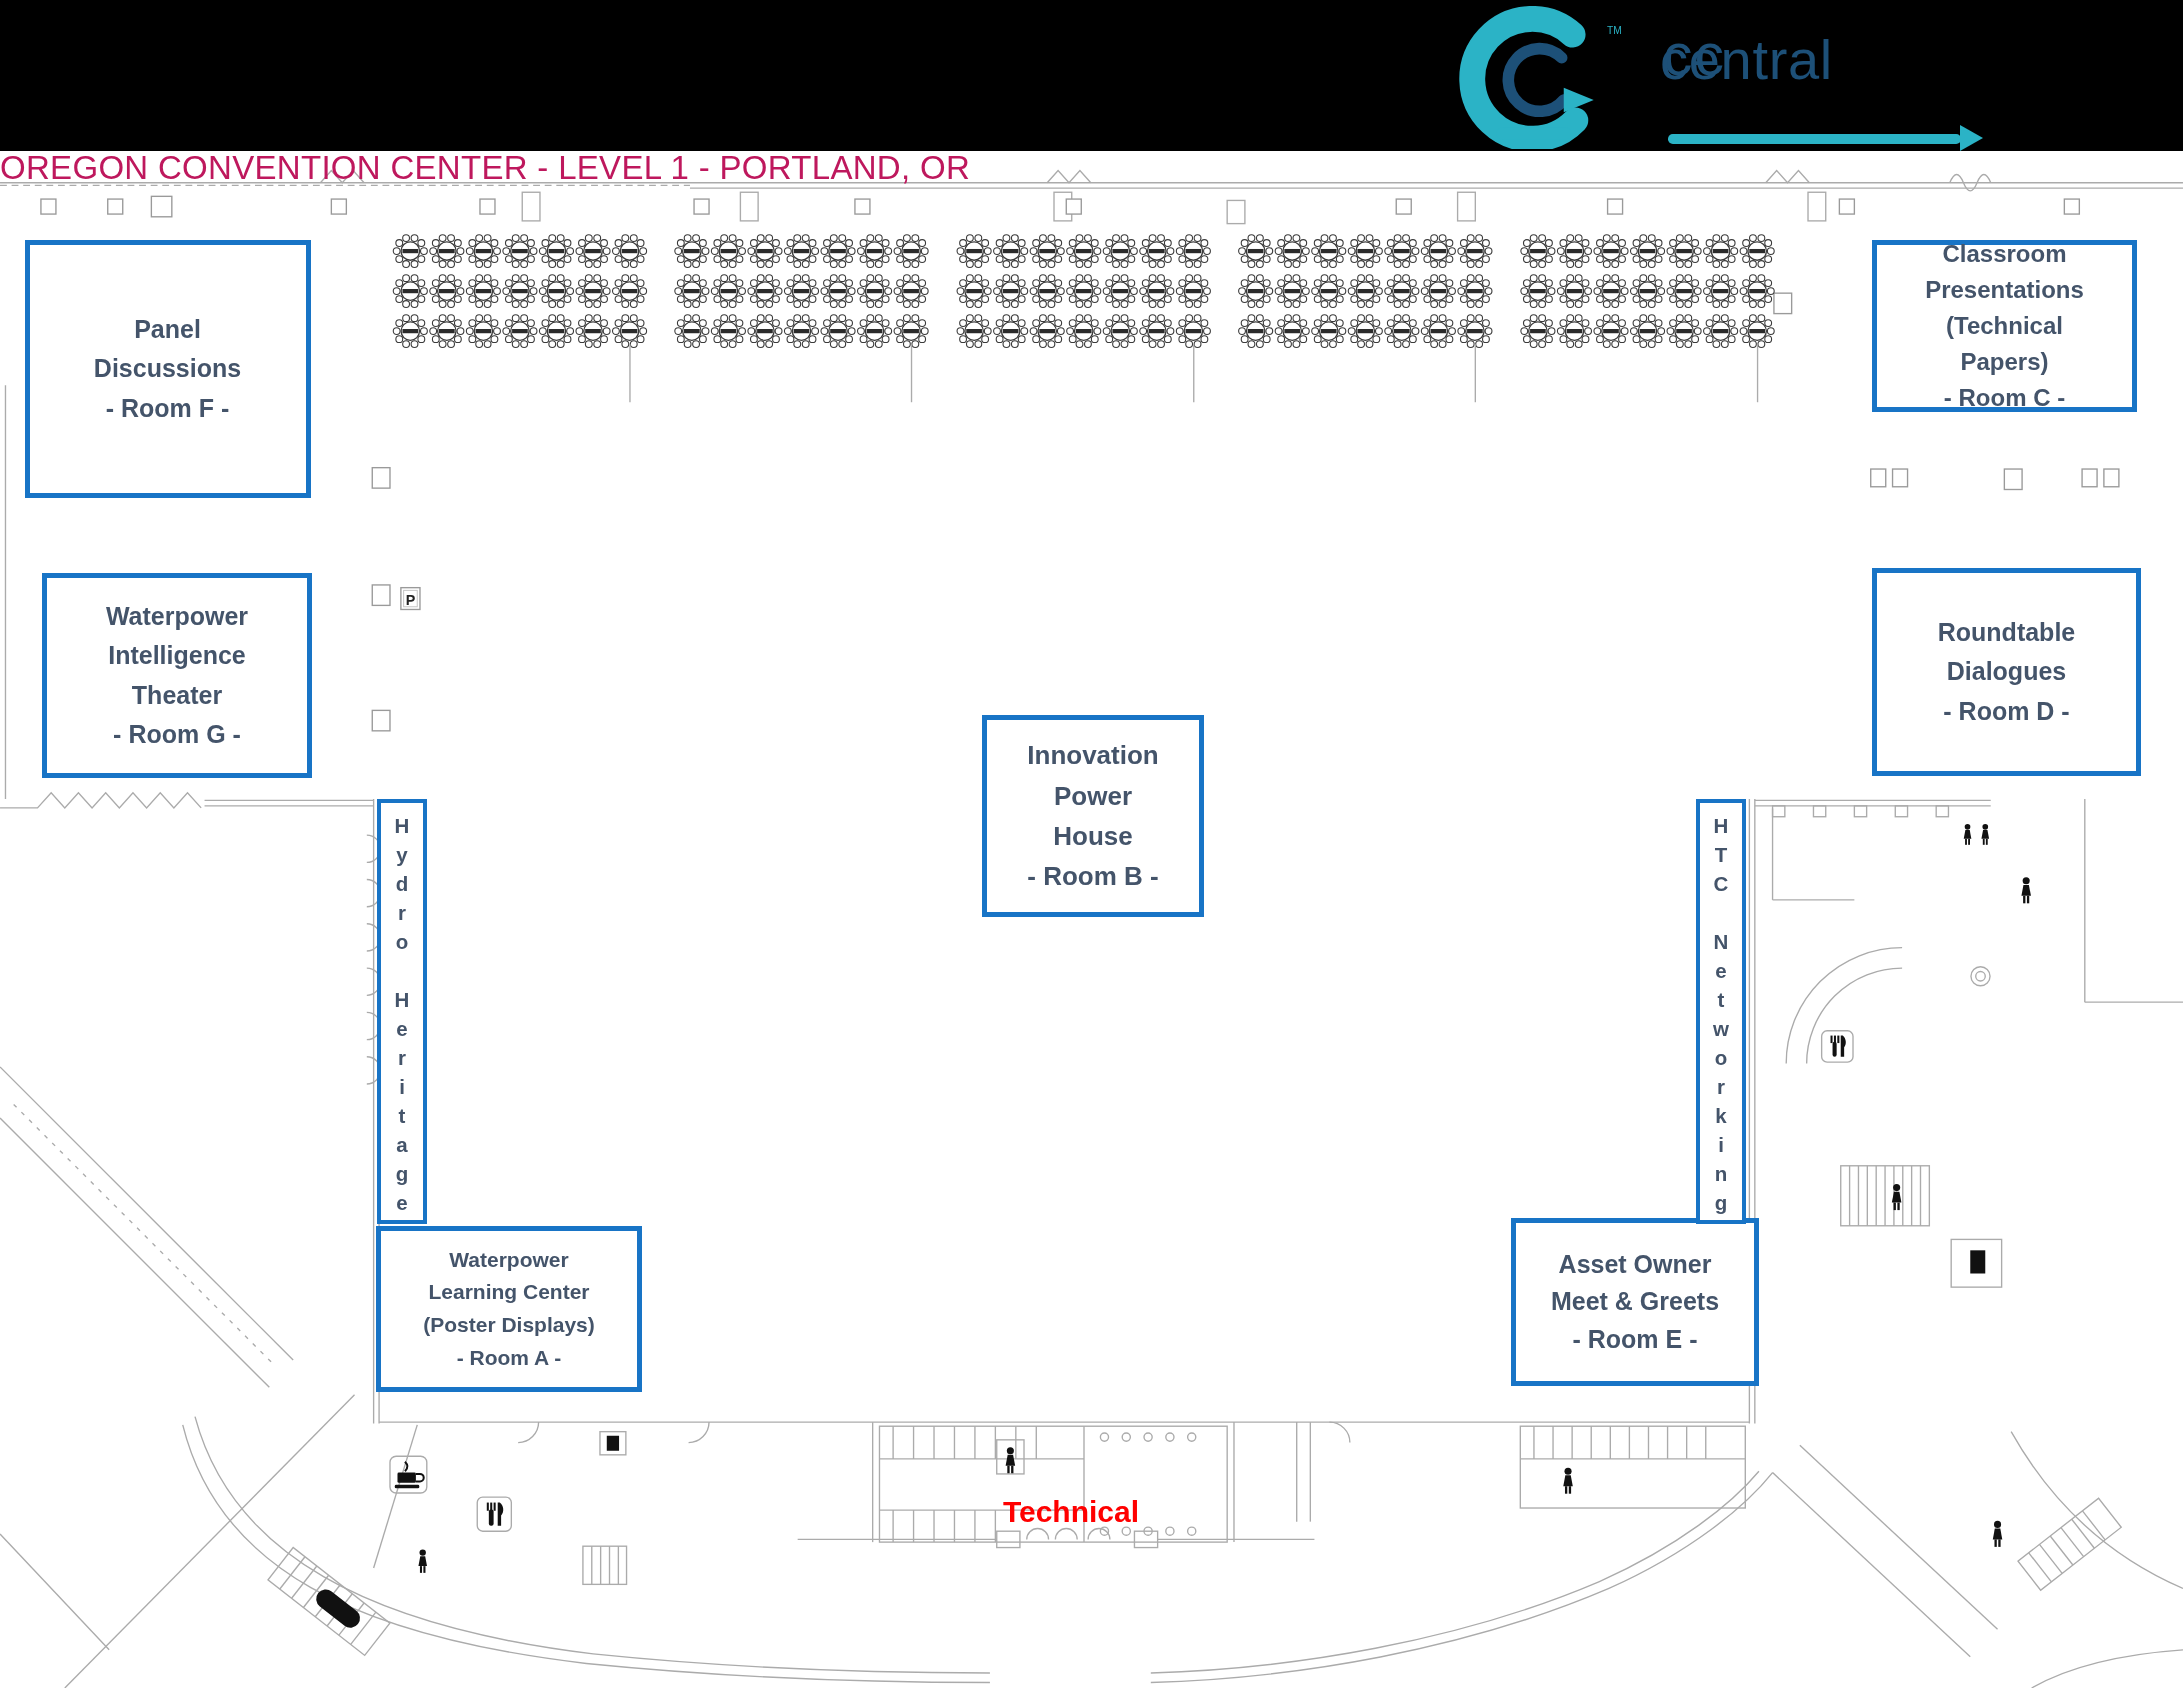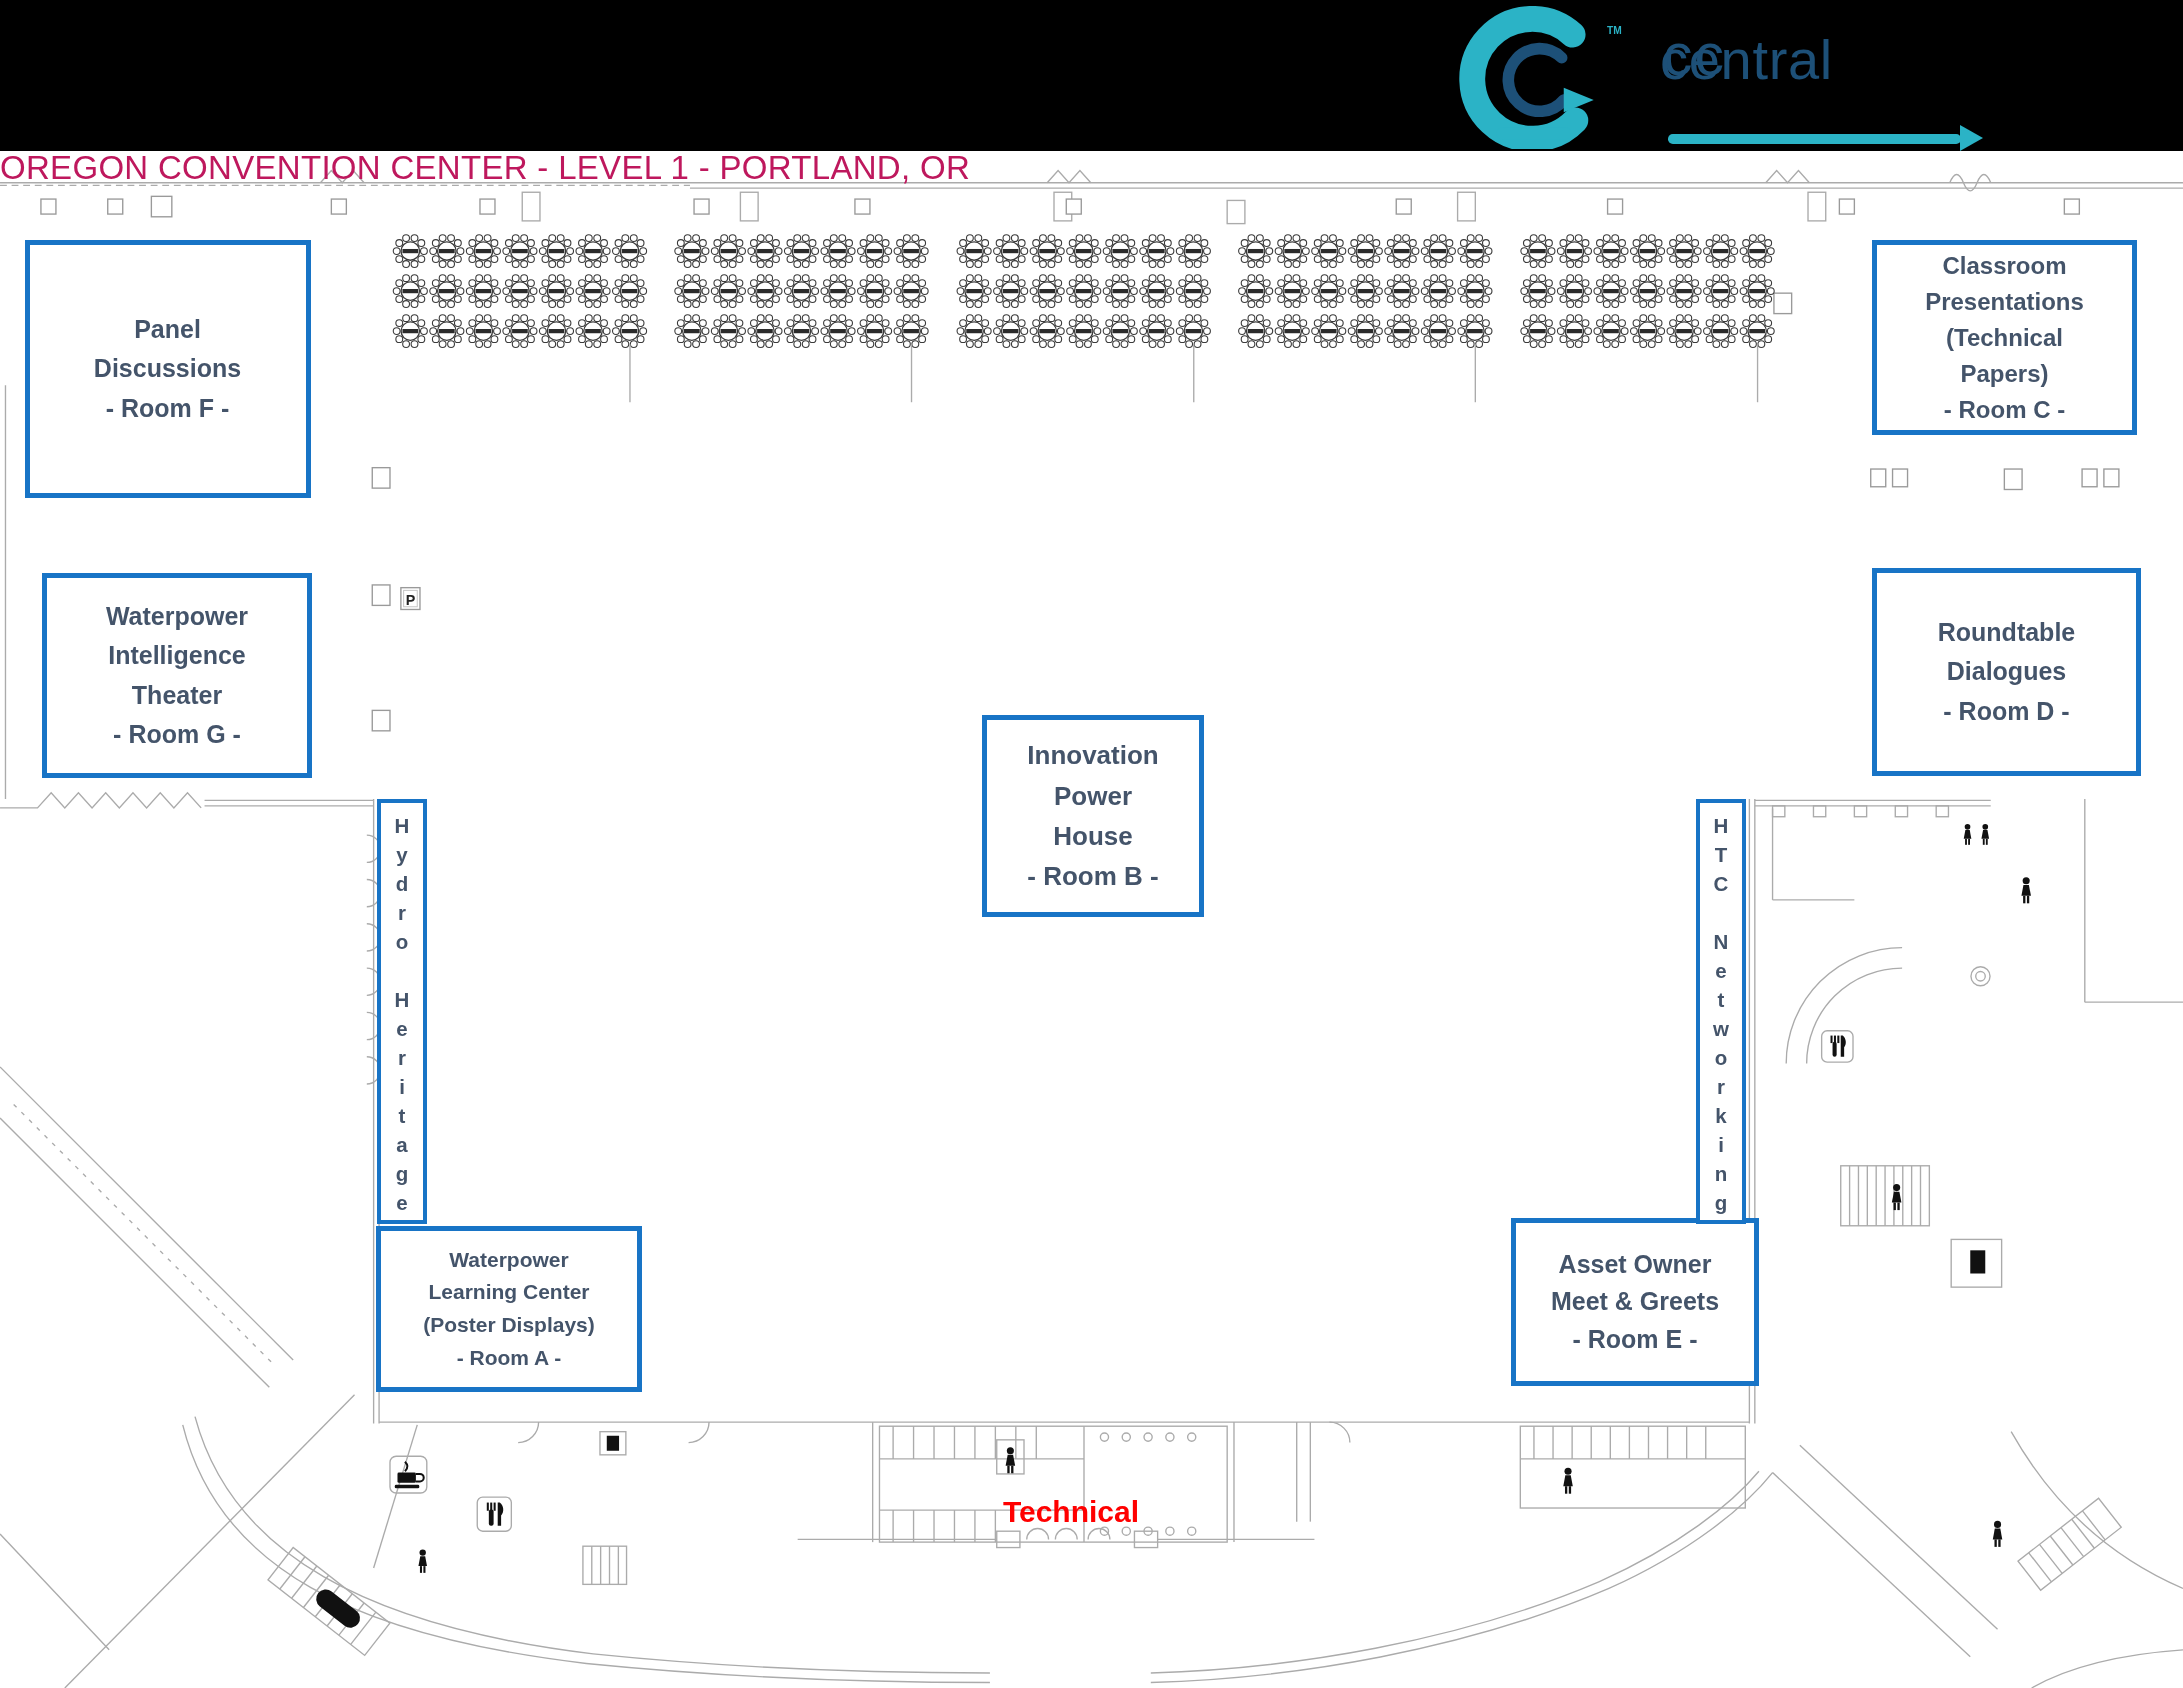--- a/index.html
+++ b/index.html
@@ -12,36 +12,36 @@
   .logo{position:absolute;left:1428px;top:5.5px;width:566px;height:143px;z-index:5;}
   .logo-cc{position:absolute;left:235px;top:15px;font-size:59px;font-weight:normal;
            color:var(--logo-navy);letter-spacing:2px;}
   .logo-central{position:absolute;left:232px;top:21px;font-size:56px;
            color:var(--logo-navy);letter-spacing:0.7px;}
   .logo-arrow{position:absolute;left:240px;top:128px;width:293px;height:10.2px;
            background:var(--logo-teal);border-radius:4.8px;}
   .logo-arrow::after{content:"";position:absolute;right:-22px;top:-8.9px;width:0;height:0;
            border-left:23px solid var(--logo-teal);
            border-top:13.6px solid transparent;border-bottom:13.6px solid transparent;}
-  .logo-tm{position:absolute;left:179px;top:19px;font-size:10.2px;color:var(--logo-teal);font-weight:bold;}
+  .logo-tm{position:absolute;left:179px;top:19px;font-size:10.2px;color:var(--logo-teal);font-weight:normal;}
   
   .plan{position:absolute;left:0;top:0;z-index:1;}
   .g{stroke:var(--plan-gray);fill:none;stroke-width:2px;}
   .gl{stroke:#c7c7c7;fill:none;stroke-width:1.5px;}
   .dk{fill:#111;stroke:none;}
   .sq{stroke:#9a9a9a;fill:#fff;stroke-width:2px;}
   .ptxt{font:bold 21px "Liberation Sans",sans-serif;fill:#222;}
   
   .room{position:absolute;box-sizing:border-box;border:5.5px solid var(--accent-blue);
         background:#fff;color:var(--label-slate);font-weight:bold;text-align:center;
         display:flex;align-items:center;justify-content:center;z-index:2;
         font-size:25px;line-height:1.58;}
   .room span{white-space:pre-line;}
   .room-f{left:24.5px;top:240px;width:286px;height:258px;}
-  .room-c{left:1872px;top:240px;width:265px;height:195px;font-size:24px;line-height:1.5;}
+  .room-c{left:1872px;top:240px;width:265px;height:172px;font-size:24px;line-height:1.5;}
   .room-g{left:42px;top:573px;width:270px;height:205px;}
   .room-d{left:1872px;top:568px;width:269px;height:208px;}
   .room-b{left:982px;top:715px;width:222px;height:202px;font-size:26px;line-height:1.55;}
   .room-a{left:376px;top:1226px;width:266px;height:166px;font-size:21px;line-height:1.55;}
   .room-e{left:1511px;top:1218px;width:248px;height:168px;line-height:1.5;}
   .vroom{position:absolute;box-sizing:border-box;border:4.8px solid var(--accent-blue);
         background:#fff;color:var(--label-slate);font-weight:bold;text-align:center;
         font-size:20.5px;line-height:29px;padding-top:8.2px;z-index:2;}
   .vroom span{white-space:pre-line;}
   .hydro{left:377px;top:799px;width:50px;height:425px;}

